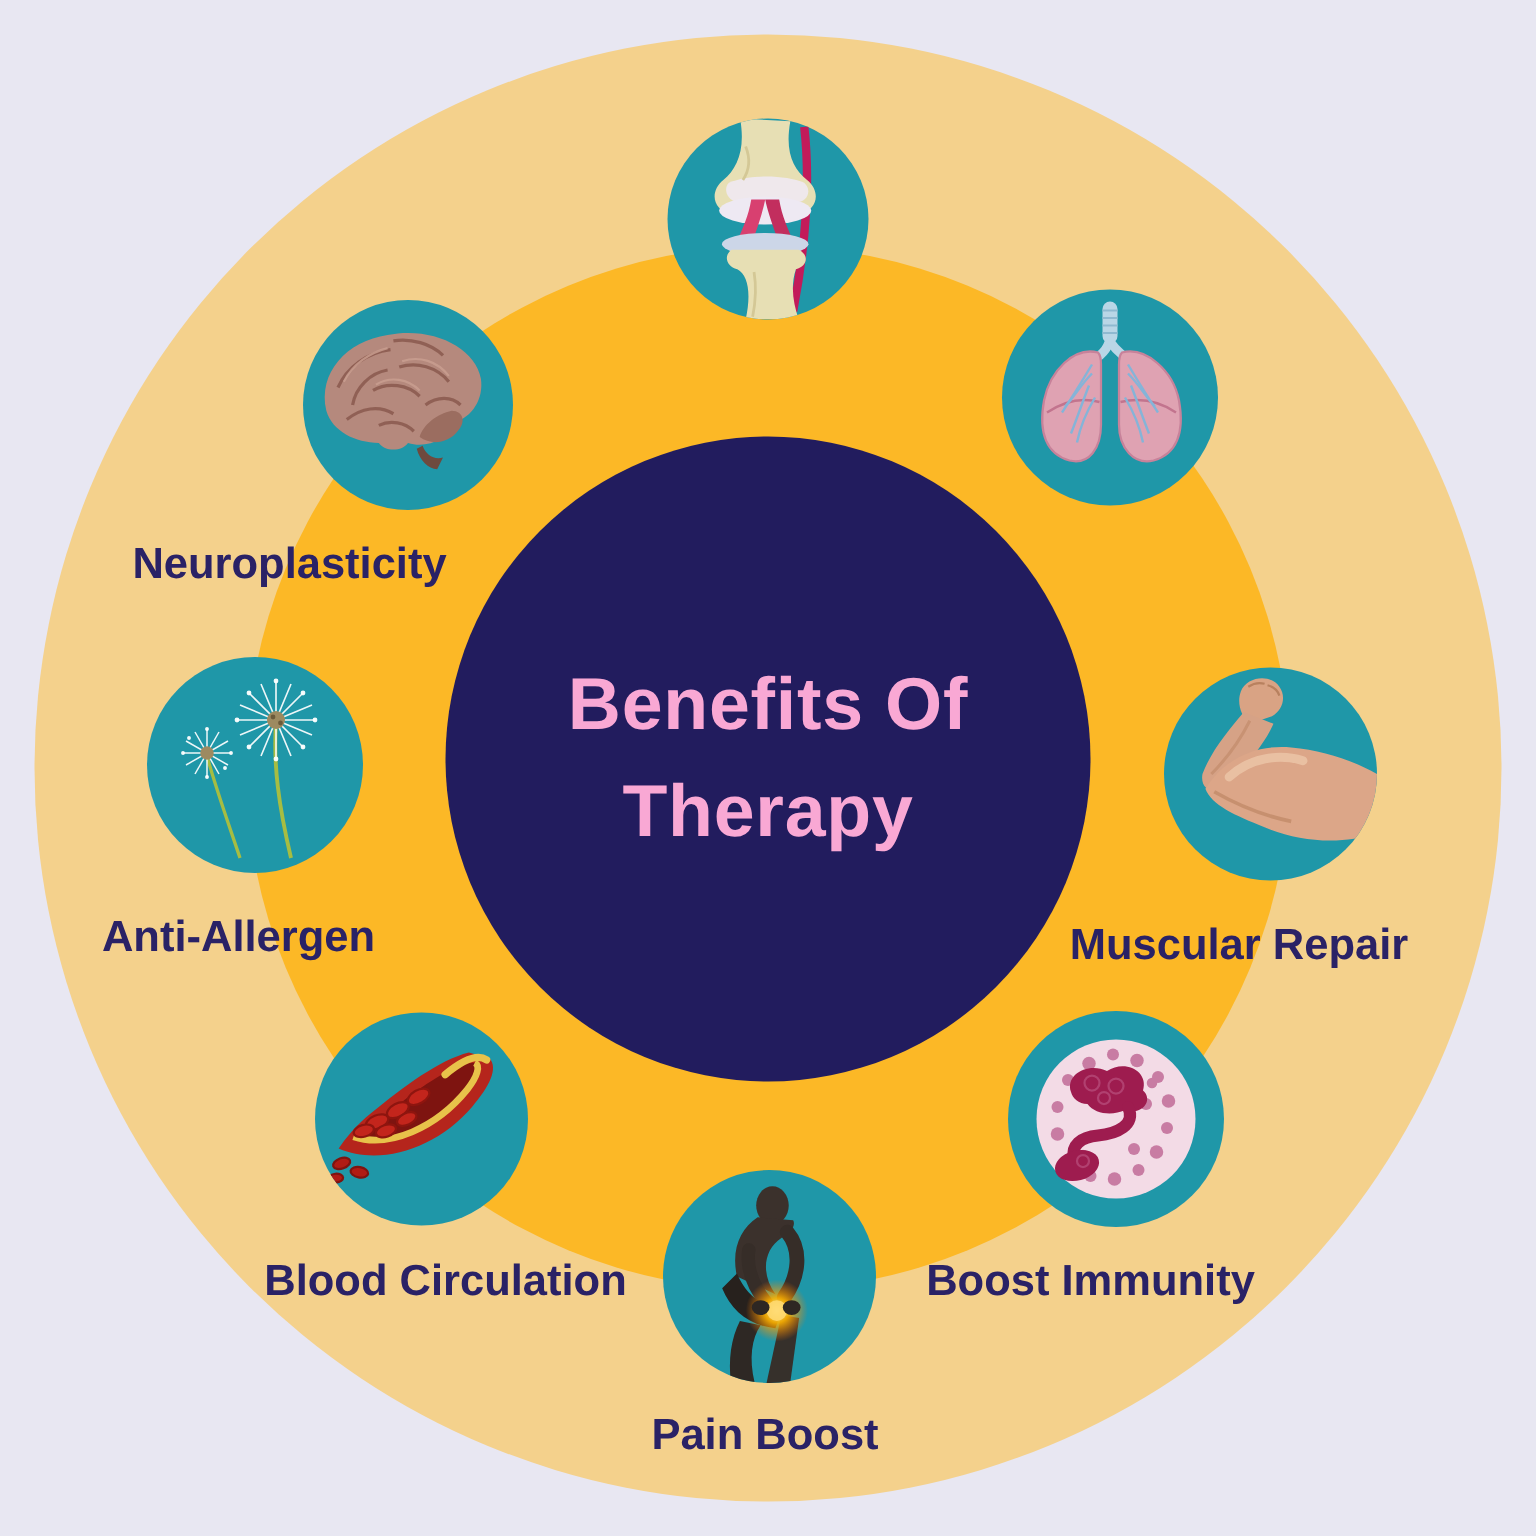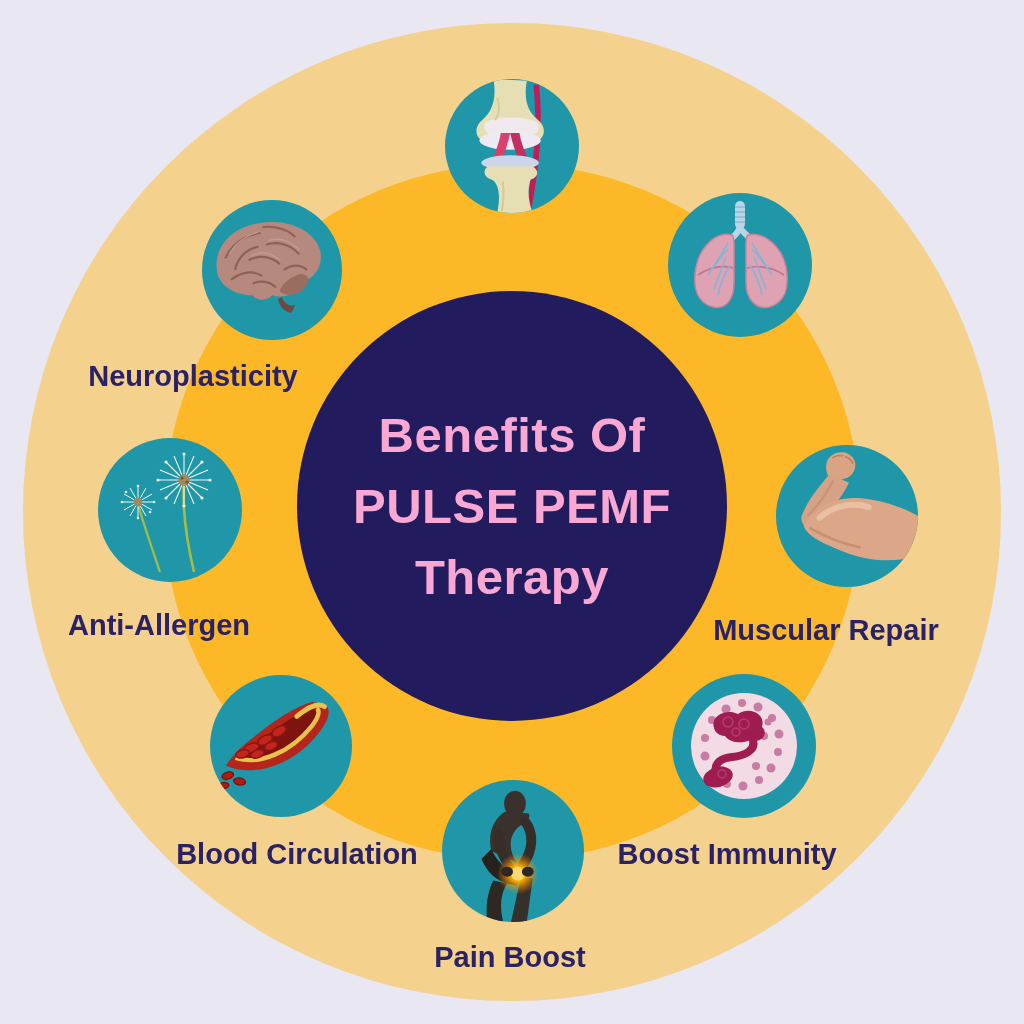--- a/index.html
+++ b/index.html
@@ -42,21 +42,20 @@
 </head>
 <body>
 
 <div class="stage">
 
   <div class="ring-outer"></div>
   <div class="ring-inner"></div>
 
   <div class="center-circle">
     <div class="line">Benefits Of</div>
-    <div class="line">PULSE PEMF</div>
     <div class="line">Therapy</div>
   </div>
 
   <div class="icon-circle ic-bone">
     <svg viewBox="0 0 144 144" aria-hidden="true">
       <path d="M98,6 C102,42 100,86 90,138" stroke="#c21b5a" stroke-width="6" fill="none"></path>
       <path d="M52,0 L88,2 C84,24 90,36 100,44 C110,52 108,66 94,68 L46,68 C32,66 30,52 40,44 C50,36 56,22 52,0 Z" fill="#e7dfb4"></path>
       <path d="M44,46 C58,40 84,40 98,46 C104,52 100,60 92,60 L50,60 C42,58 40,50 44,46 Z" fill="#efe9f2" opacity="0.9"></path>
       <ellipse cx="70" cy="66" rx="33" ry="10" fill="#eee9f3"></ellipse>
       <path d="M60,58 C58,70 54,78 50,88 L60,90 C64,80 68,68 70,58 Z" fill="#d84070"></path>

